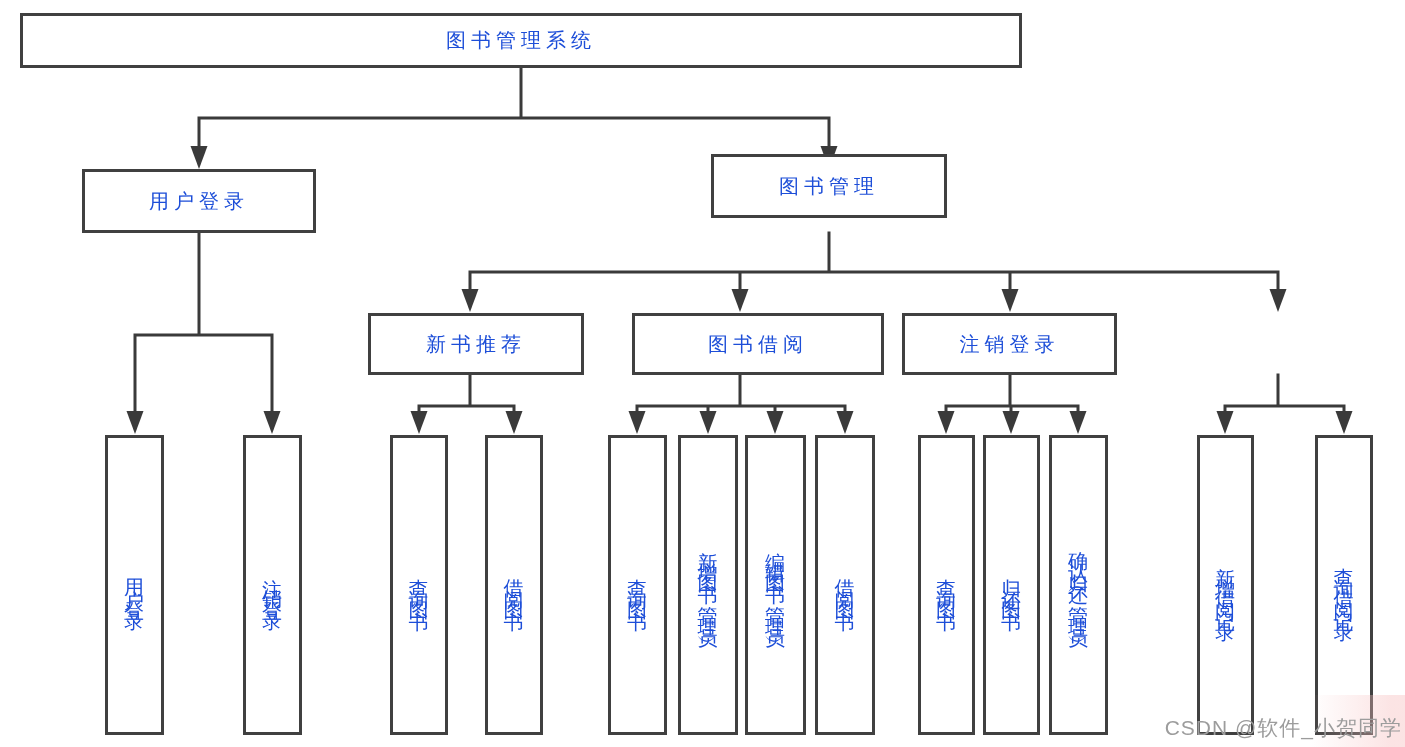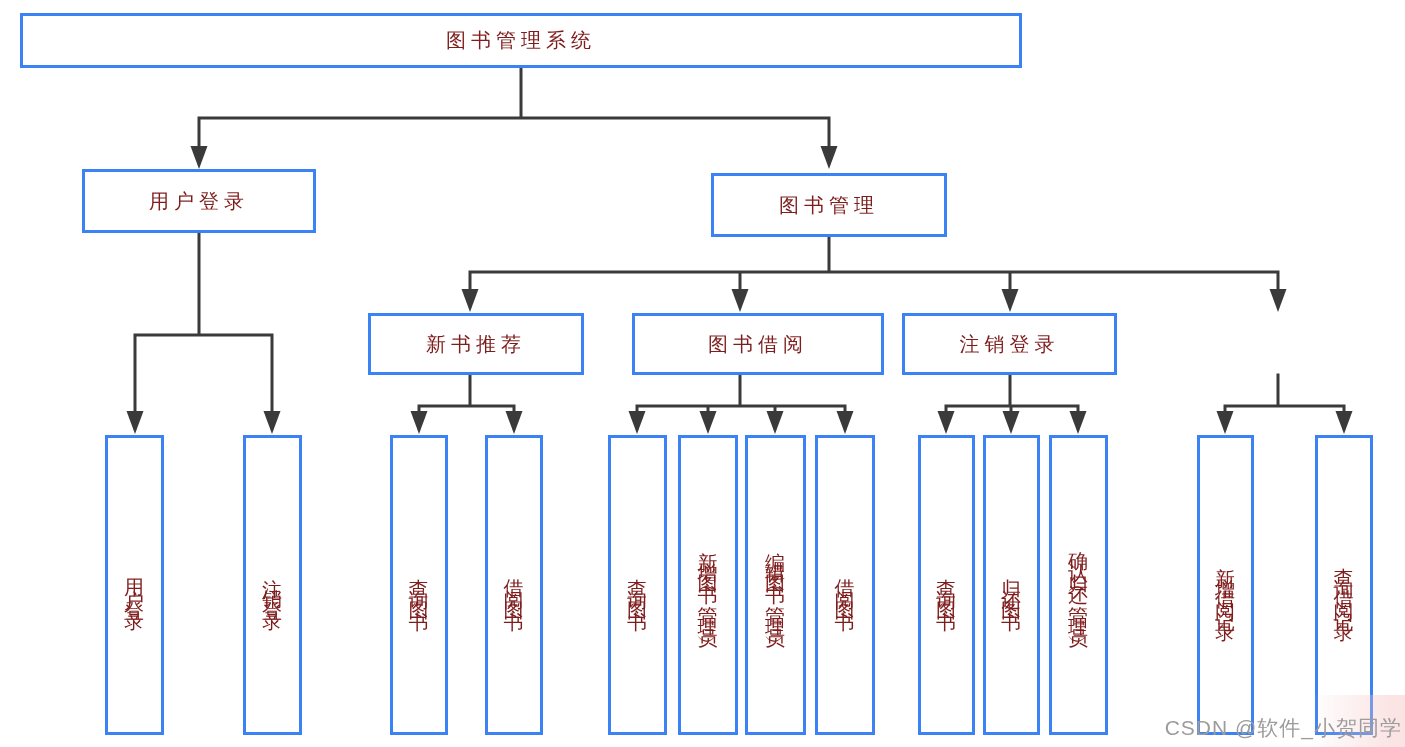--- a/index.html
+++ b/index.html
@@ -19,26 +19,26 @@
     position: absolute;
     left: 0;
     top: 0;
     width: 1405px;
     height: 747px;
     pointer-events: none;
   }
   .node {
     position: absolute;
     box-sizing: border-box;
-    border: 3px solid #3b82f6;
+    border: 3px solid #404040;
     background: #ffffff;
     display: flex;
     align-items: center;
     justify-content: center;
-    color: #7f1d1d;
+    color: #1d4ed8;
     z-index: 2;
   }
   .node.h {
     font-size: 20px;
     letter-spacing: 5px;
     white-space: nowrap;
   }
   .node.v {
     writing-mode: vertical-rl;
     font-size: 20px;
@@ -99,21 +99,21 @@
       <polygon points="1002.5,411 1019.5,411 1011,434"></polygon>
       <polygon points="1069.5,411 1086.5,411 1078,434"></polygon>
       <polygon points="1216.5,411 1233.5,411 1225,434"></polygon>
       <polygon points="1335.5,411 1352.5,411 1344,434"></polygon>
     </g>
   </svg>
 
   <div class="node h" style="left:20px;top:13px;width:1002px;height:55px">图书管理系统</div>
 
   <div class="node h" style="left:82px;top:169px;width:234px;height:64px">用户登录</div>
-  <div class="node h" style="left:711px;top:173px;width:236px;height:64px">图书管理</div>
+  <div class="node h" style="left:711px;top:154px;width:236px;height:64px">图书管理</div>
 
   <div class="node h" style="left:368px;top:313px;width:216px;height:62px">新书推荐</div>
   <div class="node h" style="left:632px;top:313px;width:252px;height:62px">图书借阅</div>
   <div class="node h" style="left:902px;top:313px;width:215px;height:62px">注销登录</div>
 
   <div class="node v" style="left:105px;top:435px;width:59px;height:300px">用户登录</div>
   <div class="node v" style="left:243px;top:435px;width:59px;height:300px">注销登录</div>
 
   <div class="node v" style="left:390px;top:435px;width:58px;height:300px">查询图书</div>
   <div class="node v" style="left:485px;top:435px;width:58px;height:300px">借阅图书</div>

